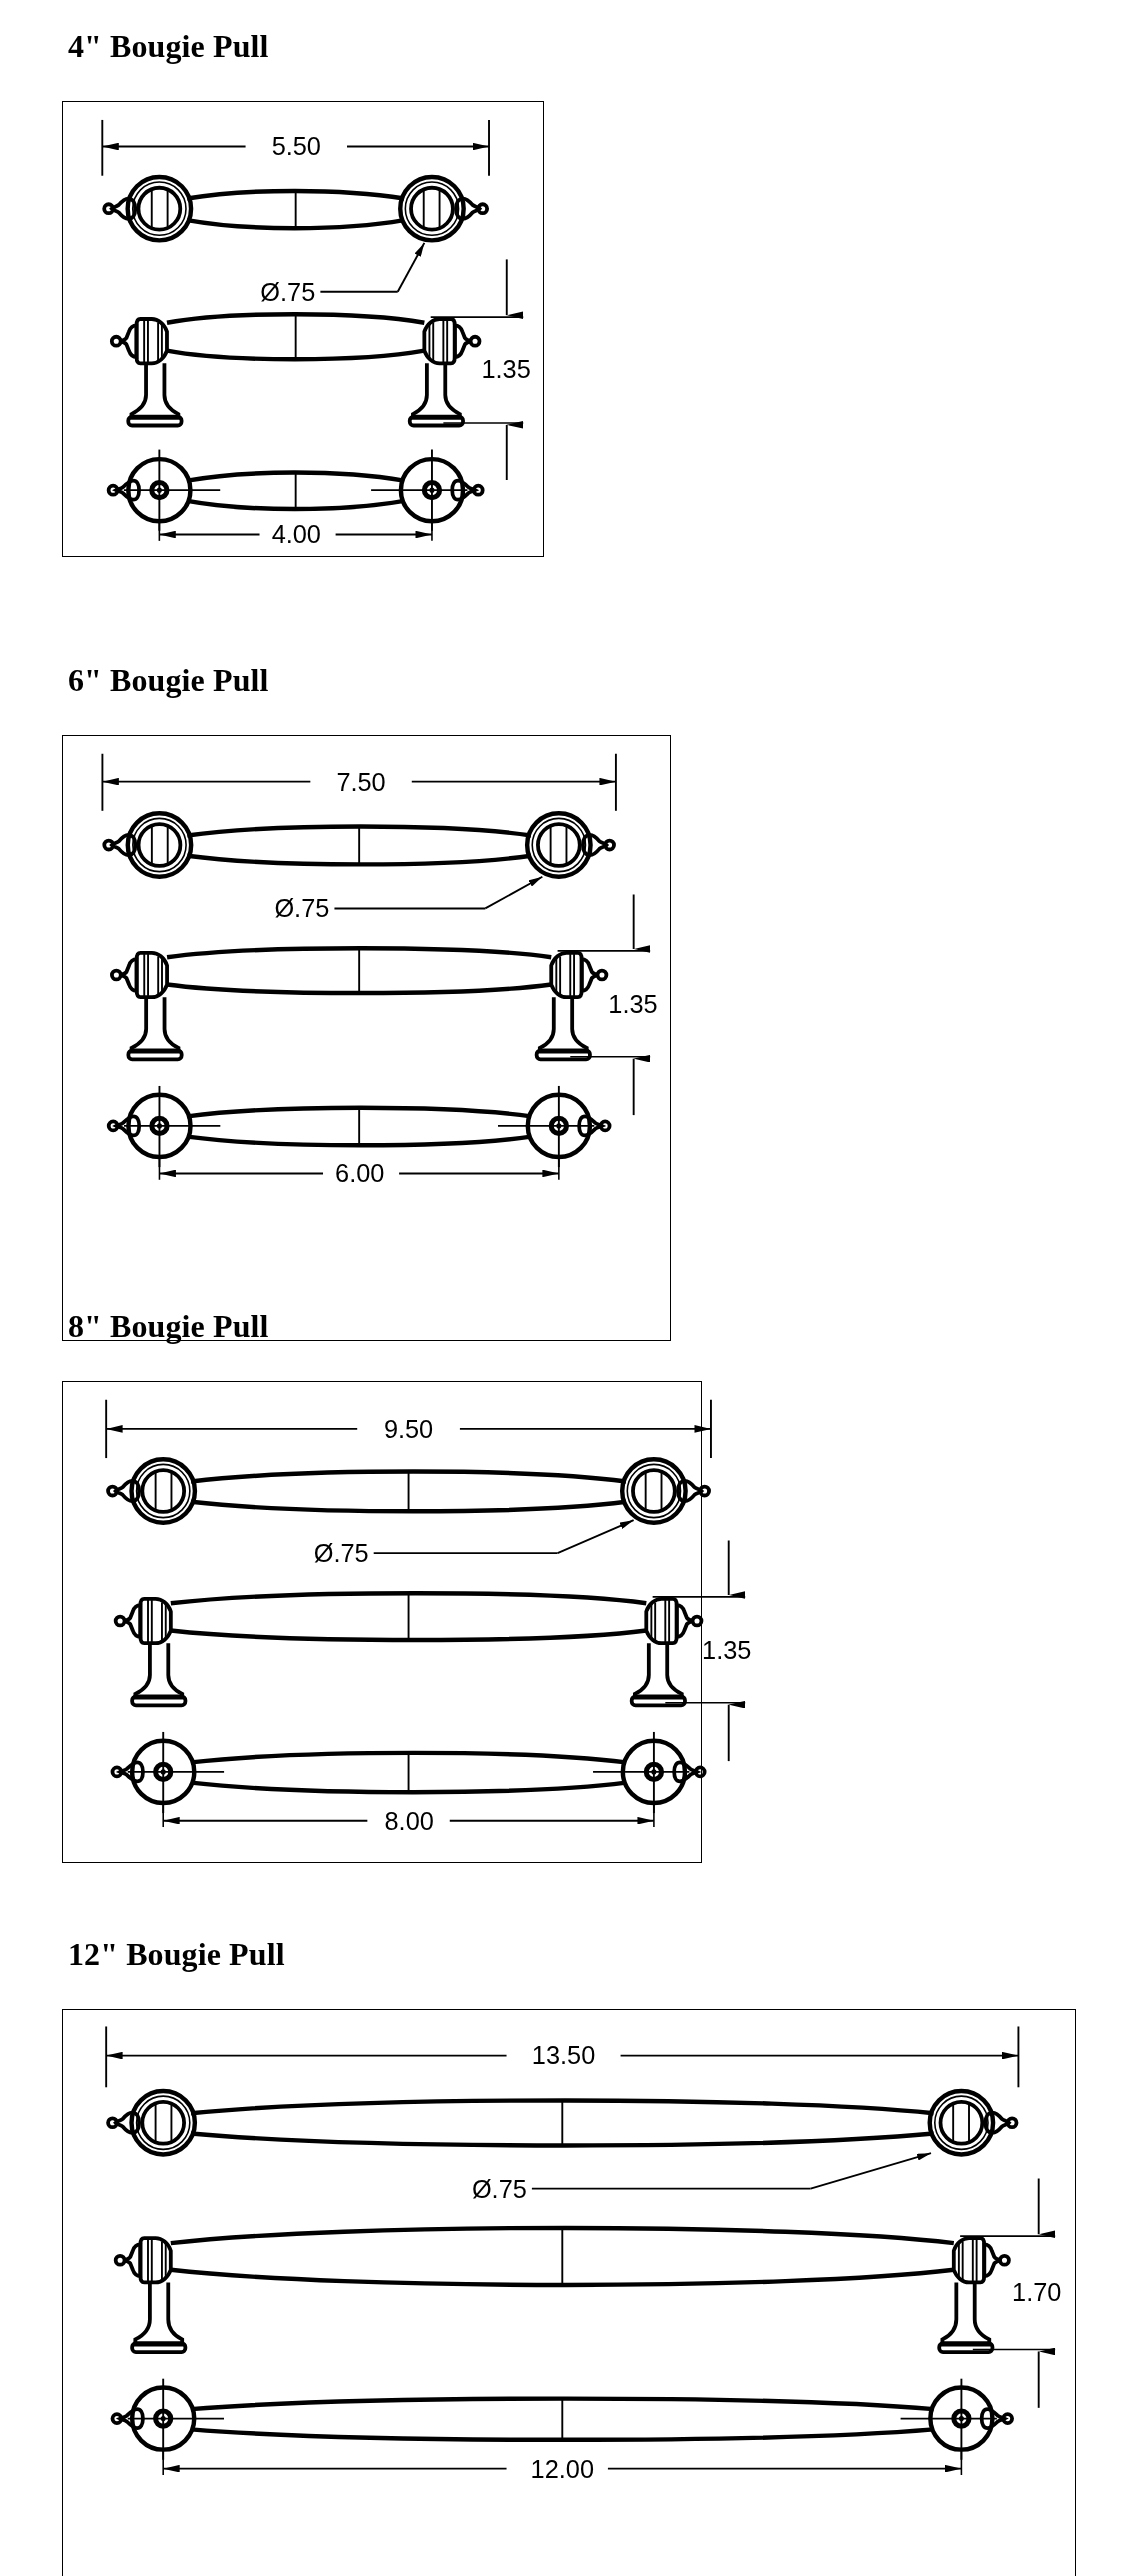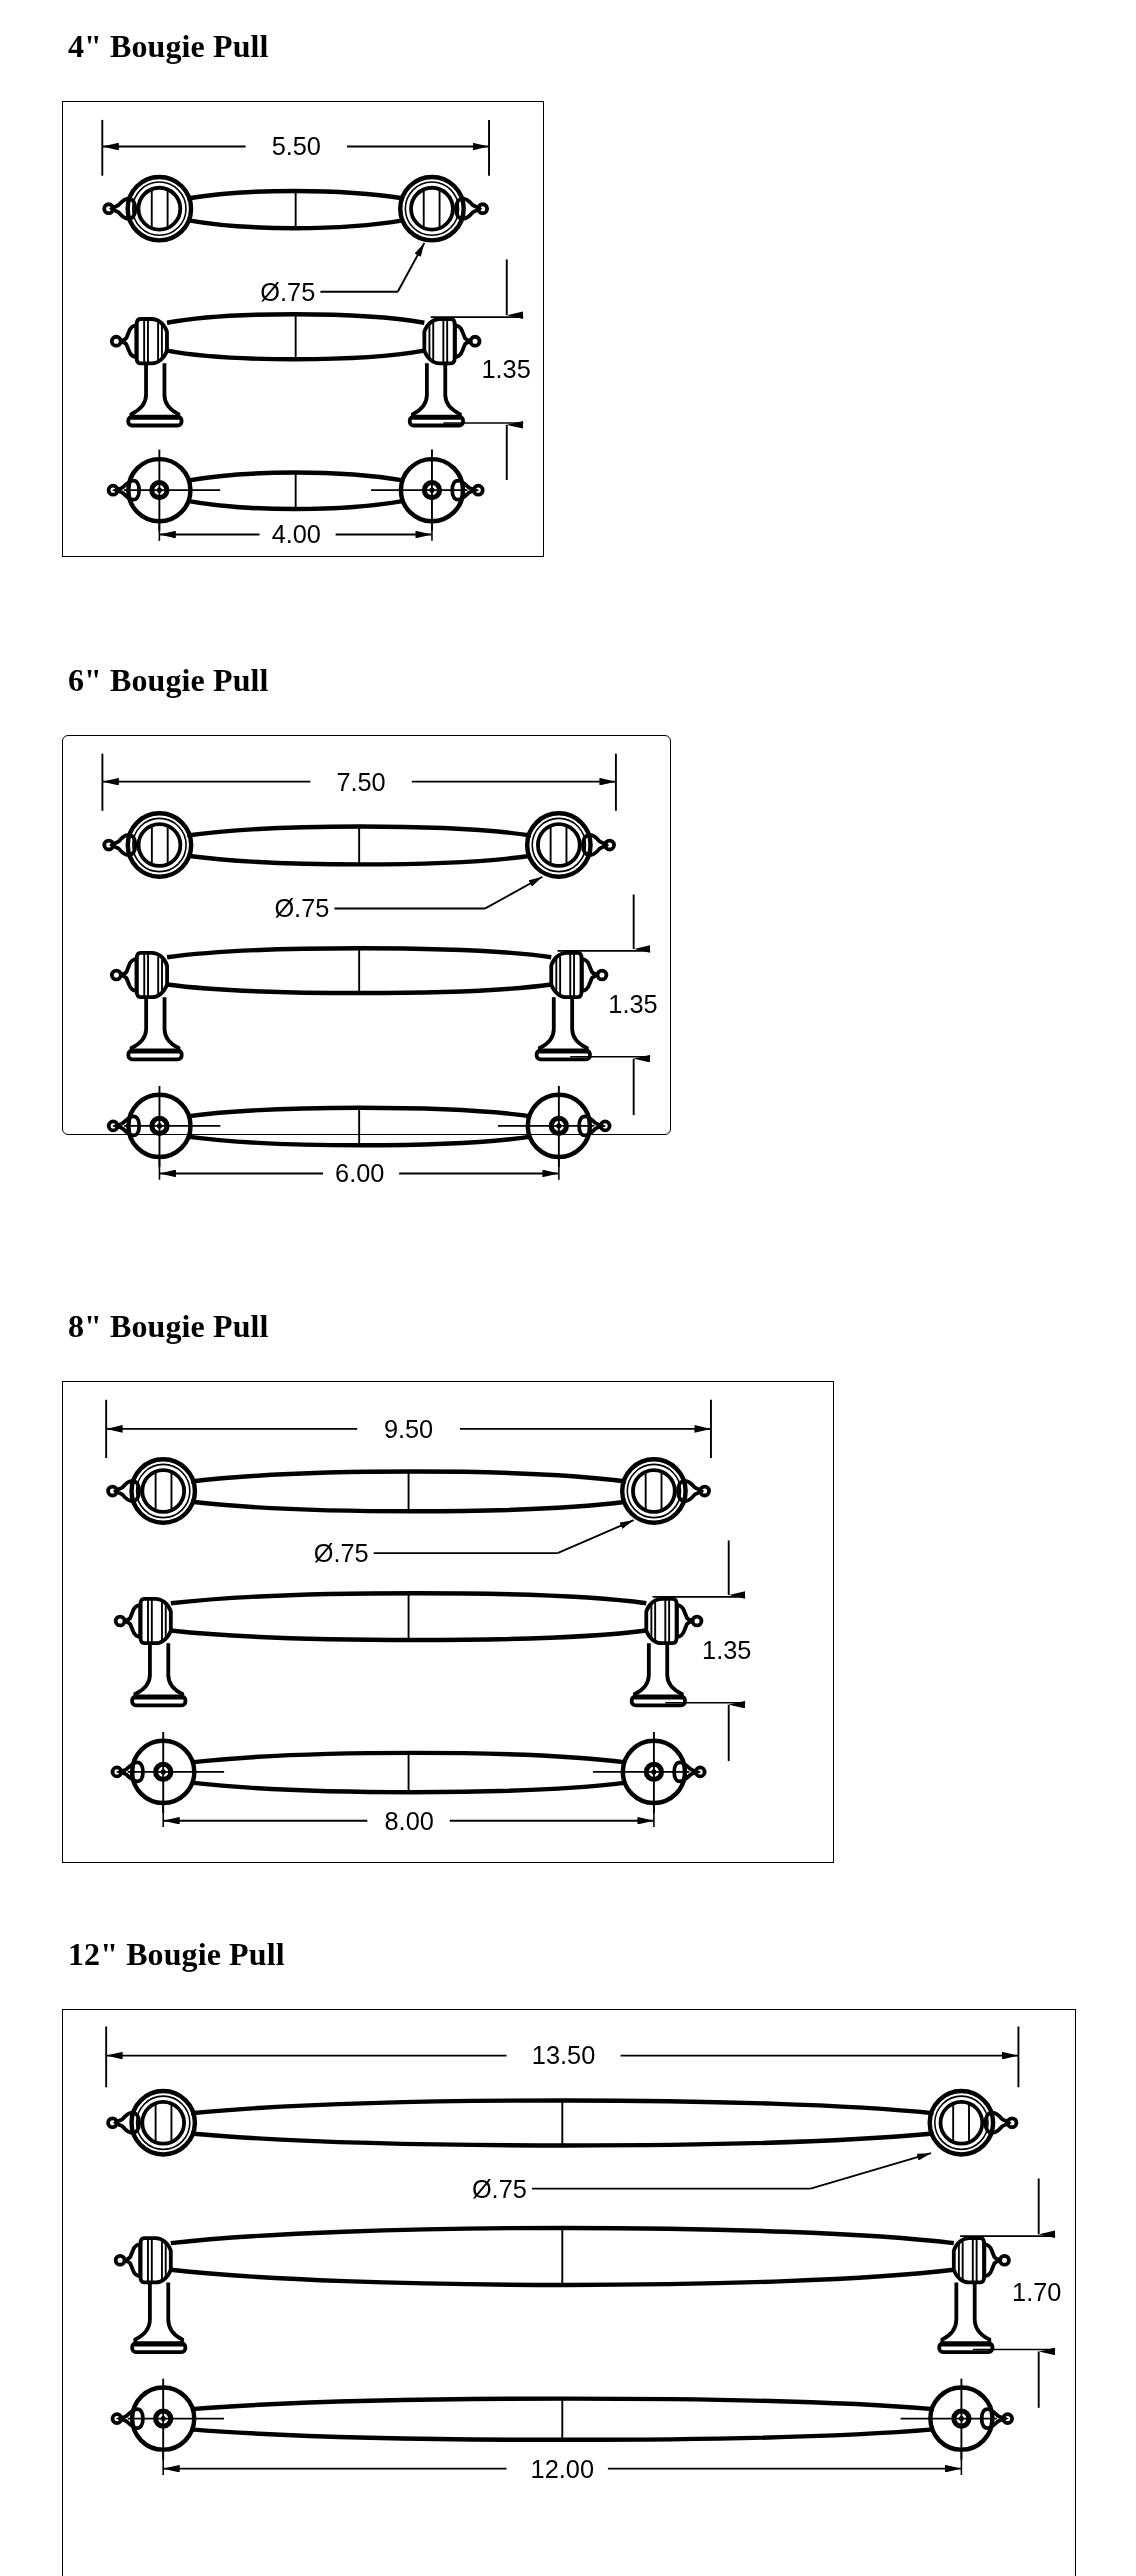--- a/index.html
+++ b/index.html
@@ -198,21 +198,21 @@
           <text class="dimtxt" x="368" y="696" text-anchor="middle">4.00</text>
         </svg>
       </div>
     </div>
   </div>
 
   <div class="drawing-section" style="position:absolute; left:0; top:634px; width:1137px; height:602px;">
     <h1 class="section-title" style="position:absolute; left:0; top:30px;">6" Bougie Pull</h1>
 
     <div class="frame-wrap" style="position:absolute; left:62px; top:101px;">
-      <div class="frame-box" style="width:609px; height:400px;border-radius:6px;">
+      <div class="frame-box" style="width:609px; height:606px;">
         <svg width="605" height="478" viewBox="0 0 954 754">
           <defs>
             <marker id="arrR6" markerWidth="26" markerHeight="12" refX="26" refY="6" orient="auto" markerUnits="userSpaceOnUse">
               <polygon points="0,0 26,6 0,12" fill="#000"></polygon>
             </marker>
             <marker id="arrL6" markerWidth="26" markerHeight="12" refX="0" refY="6" orient="auto" markerUnits="userSpaceOnUse">
               <polygon points="26,0 0,6 26,12" fill="#000"></polygon>
             </marker>
             <marker id="arrD6" markerWidth="12" markerHeight="26" refX="6" refY="26" orient="auto" markerUnits="userSpaceOnUse">
               <polygon points="0,0 6,26 12,0" fill="#000"></polygon>
@@ -332,21 +332,21 @@
           <text class="dimtxt" x="468" y="704" text-anchor="middle">6.00</text>
         </svg>
       </div>
     </div>
   </div>
 
   <div class="drawing-section" style="position:absolute; left:0; top:1280px; width:1137px; height:615px;">
     <h1 class="section-title" style="position:absolute; left:0; top:30px;">8" Bougie Pull</h1>
 
     <div class="frame-wrap" style="position:absolute; left:62px; top:101px;">
-      <div class="frame-box" style="width:772px; height:482px;">
+      <div class="frame-box" style="width:640px; height:482px;">
         <svg width="700" height="478" viewBox="0 0 1104 754">
           <defs>
             <marker id="arrR8" markerWidth="26" markerHeight="12" refX="26" refY="6" orient="auto" markerUnits="userSpaceOnUse">
               <polygon points="0,0 26,6 0,12" fill="#000"></polygon>
             </marker>
             <marker id="arrL8" markerWidth="26" markerHeight="12" refX="0" refY="6" orient="auto" markerUnits="userSpaceOnUse">
               <polygon points="26,0 0,6 26,12" fill="#000"></polygon>
             </marker>
             <marker id="arrD8" markerWidth="12" markerHeight="26" refX="6" refY="26" orient="auto" markerUnits="userSpaceOnUse">
               <polygon points="0,0 6,26 12,0" fill="#000"></polygon>

